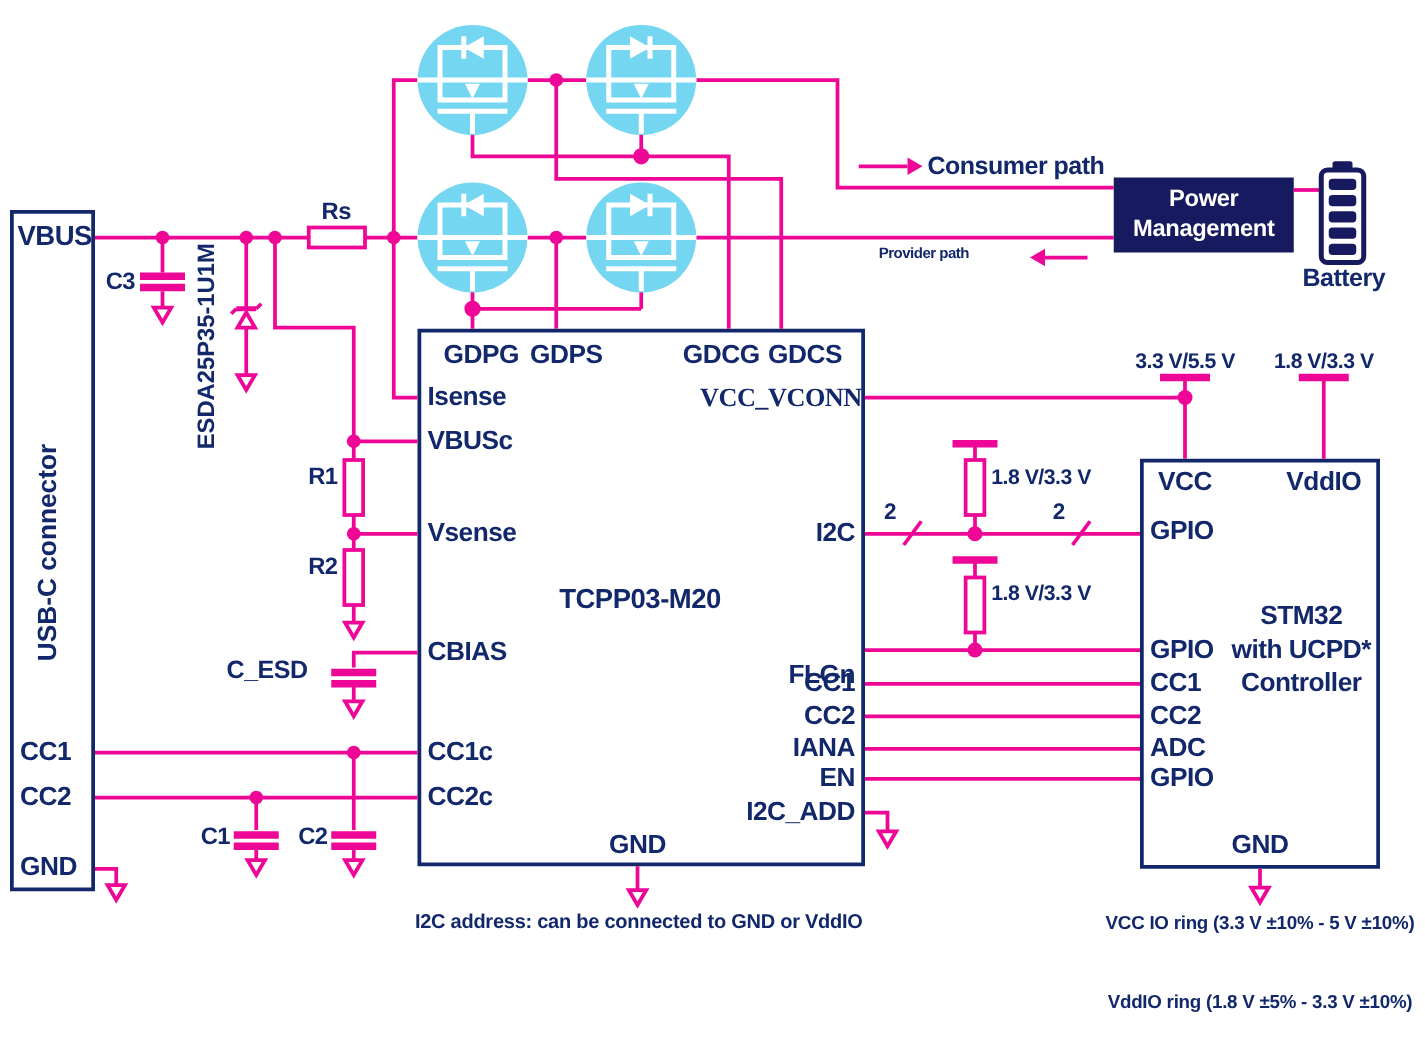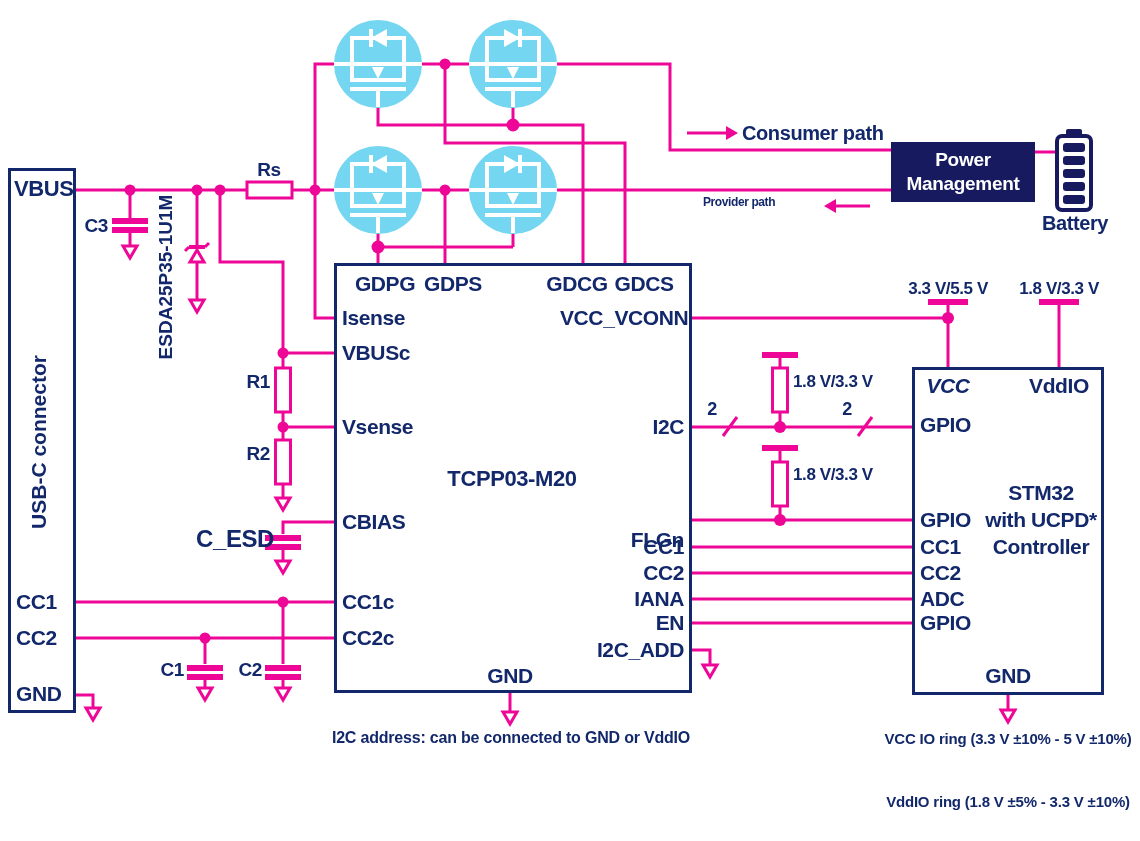--- a/index.html
+++ b/index.html
@@ -218,57 +218,57 @@
   <div class="vlabel" style="left:39px;top:442px;font-size:21px;">USB-C connector</div>
   <div class="lbl pin" style="left:16px;top:592px;">CC1</div>
   <div class="lbl pin" style="left:16px;top:628px;">CC2</div>
   <div class="lbl pin" style="left:16px;top:684px;">GND</div>
 
   <div class="lbl rt" style="left:78px;top:215px;width:30px;font-size:19px;">C3</div>
   <div class="vlabel" style="left:166px;top:277px;font-size:19px;">ESDA25P35-1U1M</div>
   <div class="lbl ctr" style="left:269px;top:159px;font-size:19px;">Rs</div>
   <div class="lbl rt" style="left:238px;top:371px;width:32px;font-size:19px;">R1</div>
   <div class="lbl rt" style="left:238px;top:443px;width:32px;font-size:19px;">R2</div>
-  <div class="lbl rt" style="left:196px;top:525px;width:66px;font-size:24px;">C_ESD</div>
+  <div class="lbl rt" style="left:180px;top:525px;width:66px;font-size:20px;">C_ESD</div>
   <div class="lbl rt" style="left:152px;top:659px;width:32px;font-size:19px;">C1</div>
   <div class="lbl rt" style="left:230px;top:659px;width:32px;font-size:19px;">C2</div>
 
   <div class="lbl pin ctr" style="left:385px;top:274px;">GDPG</div>
   <div class="lbl pin ctr" style="left:453px;top:274px;">GDPS</div>
   <div class="lbl pin ctr" style="left:577px;top:274px;">GDCG</div>
   <div class="lbl pin ctr" style="left:644px;top:274px;">GDCS</div>
 
   <div class="lbl pin" style="left:342px;top:308px;">Isense</div>
   <div class="lbl pin" style="left:342px;top:343px;">VBUSc</div>
   <div class="lbl pin" style="left:342px;top:417px;">Vsense</div>
   <div class="lbl pin" style="left:342px;top:512px;">CBIAS</div>
   <div class="lbl pin" style="left:342px;top:592px;">CC1c</div>
   <div class="lbl pin" style="left:342px;top:628px;">CC2c</div>
 
-  <div class="lbl pin rt" style="left:560px;top:308px;width:124px;">VCC_VCONN</div>
+  <div class="lbl pin rt" style="left:560px;top:308px;width:124px;font-family:Liberation Serif, serif;">VCC_VCONN</div>
   <div class="lbl pin rt" style="left:560px;top:417px;width:124px;">I2C</div>
   <div class="lbl pin rt" style="left:560px;top:510px;width:124px;margin-top:20px;">FLGn</div>
   <div class="lbl pin rt" style="left:560px;top:537px;width:124px;">CC1</div>
   <div class="lbl pin rt" style="left:560px;top:563px;width:124px;">CC2</div>
   <div class="lbl pin rt" style="left:560px;top:589px;width:124px;">IANA</div>
   <div class="lbl pin rt" style="left:560px;top:613px;width:124px;">EN</div>
   <div class="lbl pin rt" style="left:560px;top:640px;width:124px;">I2C_ADD</div>
 
   <div class="lbl ctr" style="left:512px;top:466px;font-size:22px;">TCPP03-M20</div>
   <div class="lbl pin ctr" style="left:510px;top:666px;">GND</div>
   <div class="lbl note ctr" style="left:511px;top:729px;">I2C address: can be connected to GND or VddIO</div>
 
   <div class="lbl rail ctr" style="left:948px;top:279px;">3.3 V/5.5 V</div>
   <div class="lbl rail ctr" style="left:1059px;top:279px;">1.8 V/3.3 V</div>
   <div class="lbl rail" style="left:793px;top:372px;">1.8 V/3.3 V</div>
   <div class="lbl rail" style="left:793px;top:465px;">1.8 V/3.3 V</div>
   <div class="lbl ctr" style="left:712px;top:399px;font-size:18px;">2</div>
   <div class="lbl ctr" style="left:847px;top:399px;font-size:18px;">2</div>
 
-  <div class="lbl pin ctr" style="left:948px;top:376px;font-style:italic;">VCC</div>
+  <div class="lbl pin ctr" style="left:948px;top:376px;">VCC</div>
   <div class="lbl pin ctr" style="left:1059px;top:376px;">VddIO</div>
   <div class="lbl pin" style="left:920px;top:415px;">GPIO</div>
   <div class="lbl pin" style="left:920px;top:510px;">GPIO</div>
   <div class="lbl pin" style="left:920px;top:537px;">CC1</div>
   <div class="lbl pin" style="left:920px;top:563px;">CC2</div>
   <div class="lbl pin" style="left:920px;top:589px;">ADC</div>
   <div class="lbl pin" style="left:920px;top:613px;">GPIO</div>
   <div class="lbl ctr" style="left:1041px;top:481px;font-size:21px;">STM32</div>
   <div class="lbl ctr" style="left:1041px;top:508px;font-size:21px;">with UCPD*</div>
   <div class="lbl ctr" style="left:1041px;top:535px;font-size:21px;">Controller</div>

